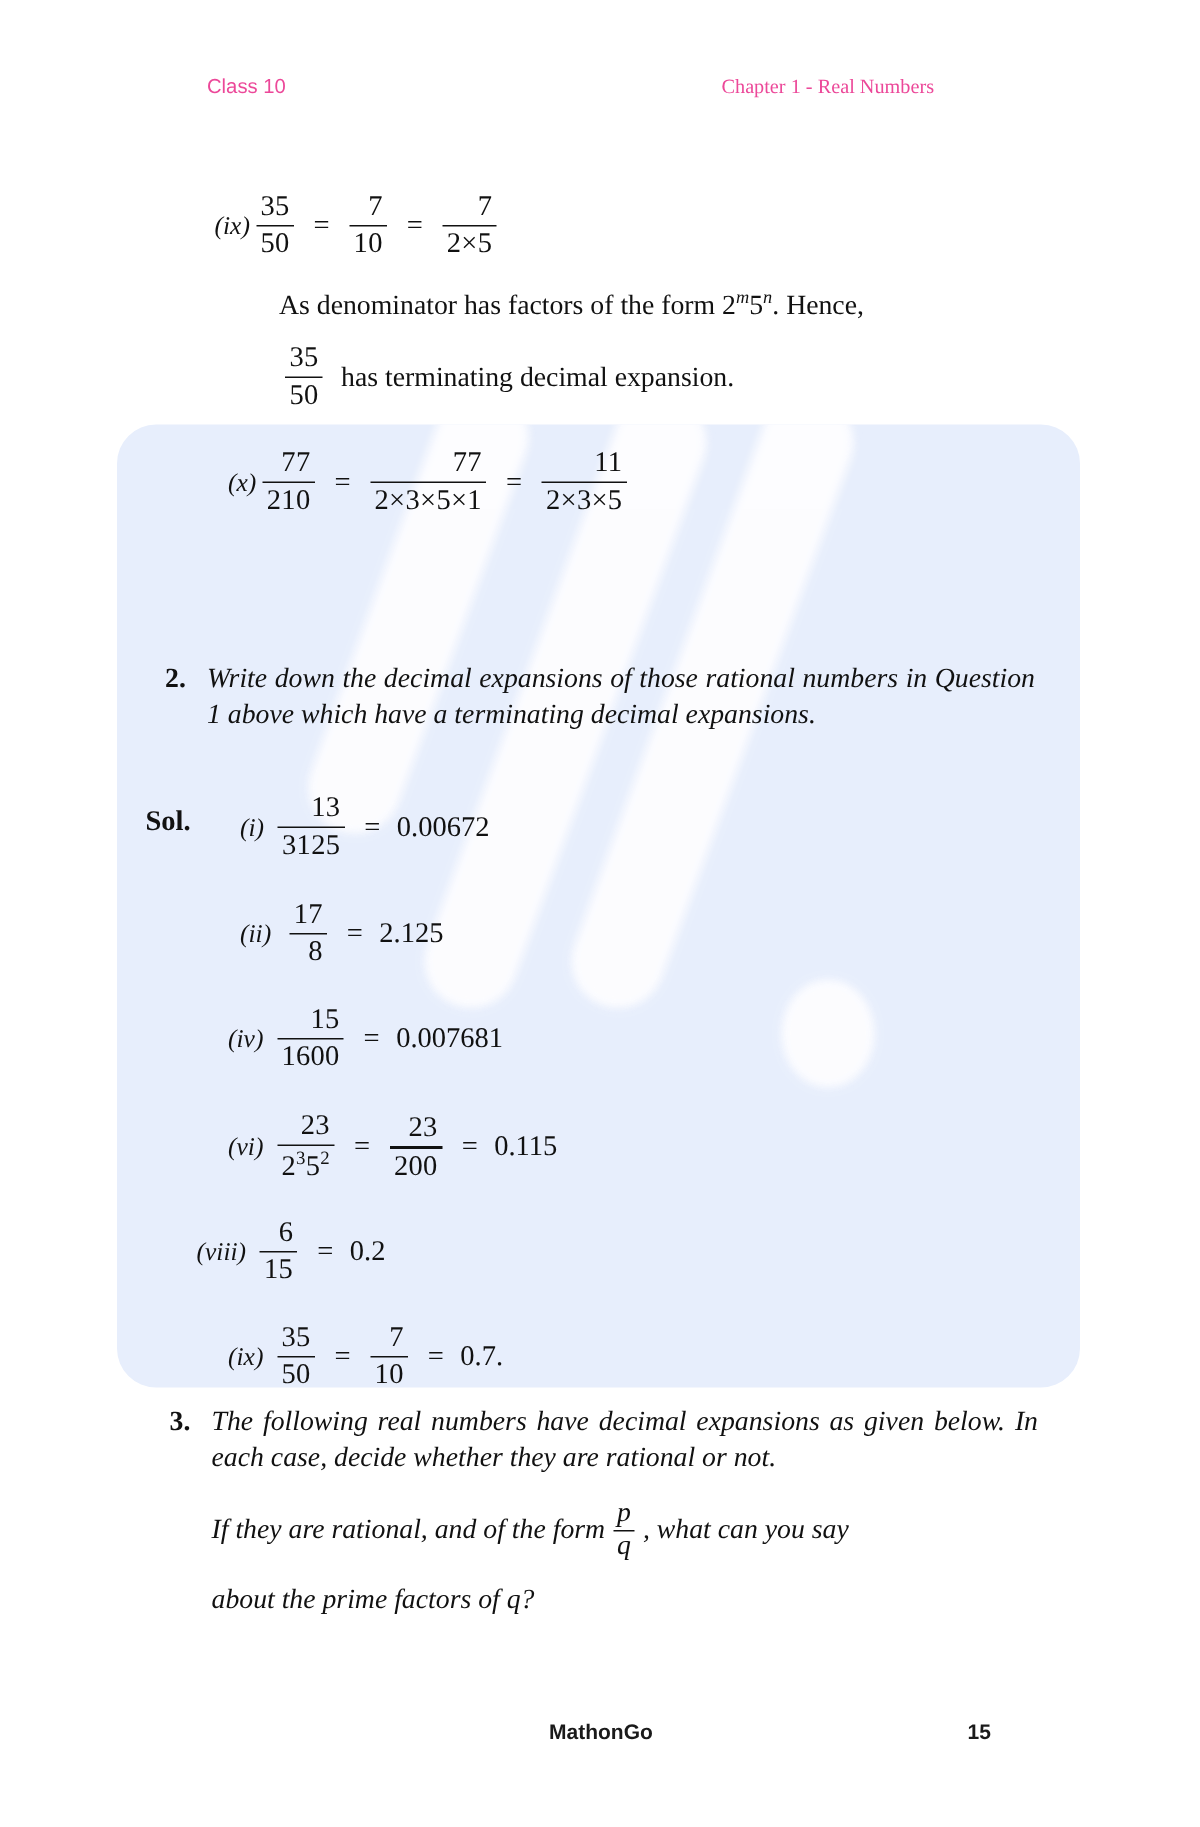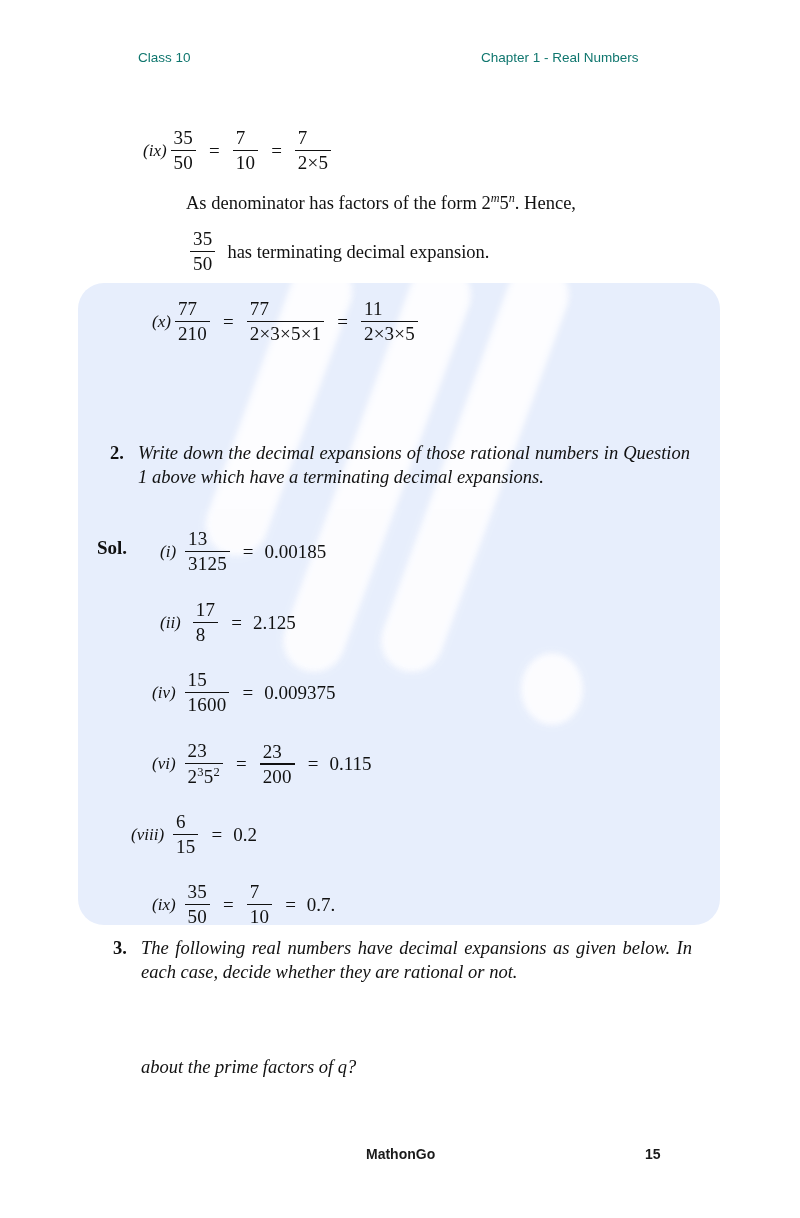--- a/index.html
+++ b/index.html
@@ -18,24 +18,24 @@
 
   
   .running-head {
     position: absolute;
     top: 50px;
     left: 0;
     width: 800px;
     height: 22px;
     font-family: "Liberation Sans", sans-serif;
     font-size: 13.5px;
-    color: #0f766e;
+    color: #ec4899;
   }
   .running-head .rh-left  { position: absolute; left: 138px; top: 0; }
-  .running-head .rh-right { position: absolute; left: 481px; top: 0; }
+  .running-head .rh-right { position: absolute; left: 481px; top: 0; font-family: Liberation Serif, serif; }
 
   .page-footer {
     position: absolute;
     top: 1146px;
     left: 0;
     width: 800px;
     height: 22px;
     font-family: "Liberation Sans", sans-serif;
     font-size: 14px;
     font-weight: 600;
@@ -92,21 +92,21 @@
   }
   .sol-label {
     font-weight: bold;
     font-size: 19px;
     font-family: "Liberation Serif", serif;
   }
 
   .frac {
     display: inline-flex;
     flex-direction: column;
-    align-items: flex-start;
+    align-items: flex-end;
     vertical-align: middle;
     line-height: 1.04;
     margin: 0 4px;
   }
   .frac .num, .frac .den {
     font-size: 19px;
     padding: 0 3px;
     letter-spacing: 0.2px;
   }
   .frac .bar {
@@ -260,21 +260,21 @@
 
   <div class="blk" style="left:160px; top:529px;">
     <div class="mrow">
       <span class="lbl-roman">(i)</span>
       <span class="frac" style="margin-left:9px;">
         <span class="num">13</span>
         <span class="bar"></span>
         <span class="den">3125</span>
       </span>
       <span class="eq">=</span>
-      <span class="val">0.00185</span>
+      <span class="val">0.00672</span>
     </div>
   </div>
 
   <div class="blk" style="left:160px; top:600px;">
     <div class="mrow">
       <span class="lbl-roman">(ii)</span>
       <span class="frac" style="margin-left:12px;">
         <span class="num">17</span>
         <span class="bar"></span>
         <span class="den">8</span>
@@ -286,21 +286,21 @@
 
   <div class="blk" style="left:152px; top:670px;">
     <div class="mrow">
       <span class="lbl-roman">(iv)</span>
       <span class="frac" style="margin-left:9px;">
         <span class="num">15</span>
         <span class="bar"></span>
         <span class="den">1600</span>
       </span>
       <span class="eq">=</span>
-      <span class="val">0.009375</span>
+      <span class="val">0.007681</span>
     </div>
   </div>
 
   <div class="blk" style="left:152px; top:741px;">
     <div class="mrow">
       <span class="lbl-roman">(vi)</span>
       <span class="frac" style="margin-left:9px;">
         <span class="num">23</span>
         <span class="bar"></span>
         <span class="den"><span>2</span><sup class="up">3</sup><span>5</span><sup class="up">2</sup></span>
@@ -348,20 +348,31 @@
     </div>
   </div>
 
   <div class="blk" style="left:141px; top:936px; width:551px;">
     <div class="q-body prose-italic">
       <span class="q-num">3.</span>
       <span>The following real numbers have decimal expansions as given below. In each case, decide whether they are rational or not.</span>
     </div>
   </div>
 
+  <div class="blk" style="left:141px; top:1000px;">
+    <div class="pq-line">
+      <span>If they are rational, and of the form</span>
+      <span class="pq">
+        <span class="num">p</span>
+        <span class="bar"></span>
+        <span class="den">q</span>
+      </span>
+      <span>, what can you say</span>
+    </div>
+  </div>
 
   <div class="blk prose-italic" style="left:141px; top:1055px; width:551px;">about the prime factors of q?</div>
 
 </div>
 
 <div class="page-footer">
   <span class="ft-brand">MathonGo</span>
   <span class="ft-page">15</span>
 </div>
 

